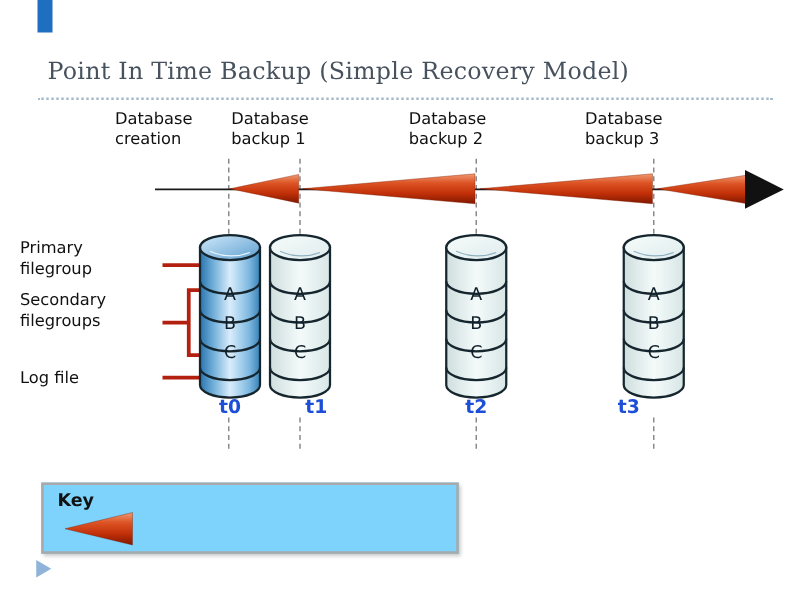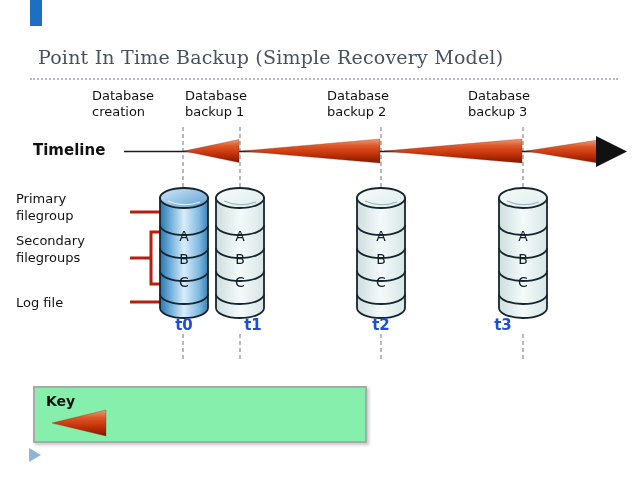--- a/index.html
+++ b/index.html
@@ -12,21 +12,21 @@
               border-top:2px dotted #a9bccb;}
   .diagram{position:absolute;left:0;top:0;width:638px;height:375px;}
   .diagram svg{position:absolute;left:0;top:0;}
   .lbl{position:absolute;color:#111;font-size:13px;line-height:16px;}
   .pre{white-space:pre-line;}
   .event-label{width:110px;text-align:left;top:88px;}
   .timeline-label{left:33px;top:142px;font-size:15px;font-weight:bold;line-height:17px;}
   .side-label{left:16px;width:112px;text-align:left;line-height:17px;}
   .cyl-letter{width:22px;text-align:center;font-size:14px;line-height:18px;color:#10202a;}
   .t-label{width:34px;text-align:center;top:317px;font-size:15px;font-weight:bold;color:#1d4ed8;}
-  .key-box{position:absolute;left:33px;top:386px;width:330px;height:53px;background:#86efac;
+  .key-box{position:absolute;left:33px;top:386px;width:330px;height:53px;background:#7dd3fc;
            border:2px solid #a9a9a9;box-shadow:2px 2px 3px rgba(0,0,0,.22);}
   .key-title{position:absolute;left:11px;top:5px;font-size:14px;font-weight:bold;color:#111;}
   .key-icon{position:absolute;left:15px;top:20px;}
   .key-item-label{position:absolute;left:83px;top:25px;font-size:16px;color:#222;}
   .corner-triangle{position:absolute;left:29px;top:448px;width:0;height:0;
                    border-top:7px solid transparent;border-bottom:7px solid transparent;
                    border-left:12px solid #8fb3d9;}
 </style>
 </head>
 <body>
@@ -141,21 +141,20 @@
 
     <div class="lbl pre event-label" style="left:92px">Database
 creation</div>
     <div class="lbl pre event-label" style="left:185px">Database
 backup 1</div>
     <div class="lbl pre event-label" style="left:327px">Database
 backup 2</div>
     <div class="lbl pre event-label" style="left:468px">Database
 backup 3</div>
 
-    <div class="lbl timeline-label">Timeline</div>
 
     <div class="lbl pre side-label" style="top:190px">Primary
 filegroup</div>
     <div class="lbl pre side-label" style="top:232px">Secondary
 filegroups</div>
     <div class="lbl pre side-label" style="top:294px">Log file</div>
 
     <div class="lbl cyl-letter" style="left:173px;top:227px">A</div>
     <div class="lbl cyl-letter" style="left:173px;top:250px">B</div>
     <div class="lbl cyl-letter" style="left:173px;top:273px">C</div>

